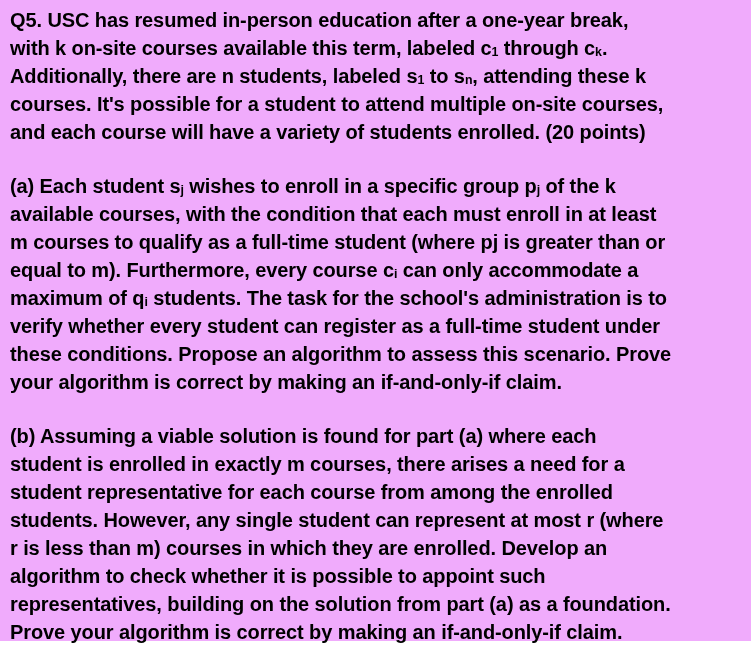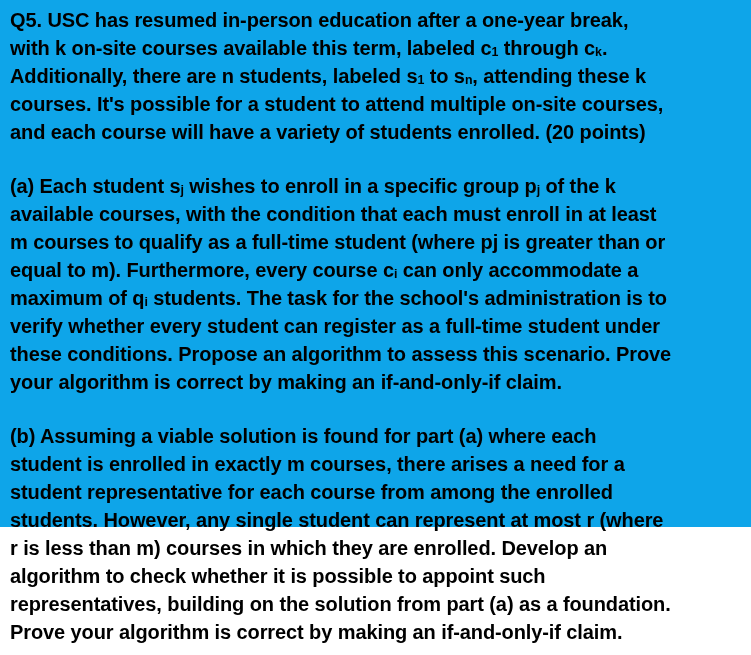--- a/index.html
+++ b/index.html
@@ -8,23 +8,23 @@
   }
   body {
     width: 751px;
     height: 655px;
     background: #ffffff;
     overflow: hidden;
   }
   .sheet {
     box-sizing: border-box;
     width: 751px;
-    height: 527px;
+    height: 641px;
     padding: 6px 10px 0 10px;
-    background: #0ea5e9;
+    background: #f0abfc;
     color: #000000;
     font-family: "Liberation Sans", "DejaVu Sans", sans-serif;
     font-weight: 700;
     font-size: 20px;
     line-height: 28px;
     letter-spacing: -0.1px;
   }
   .para {
     margin: 0 0 26px 0;
   }

